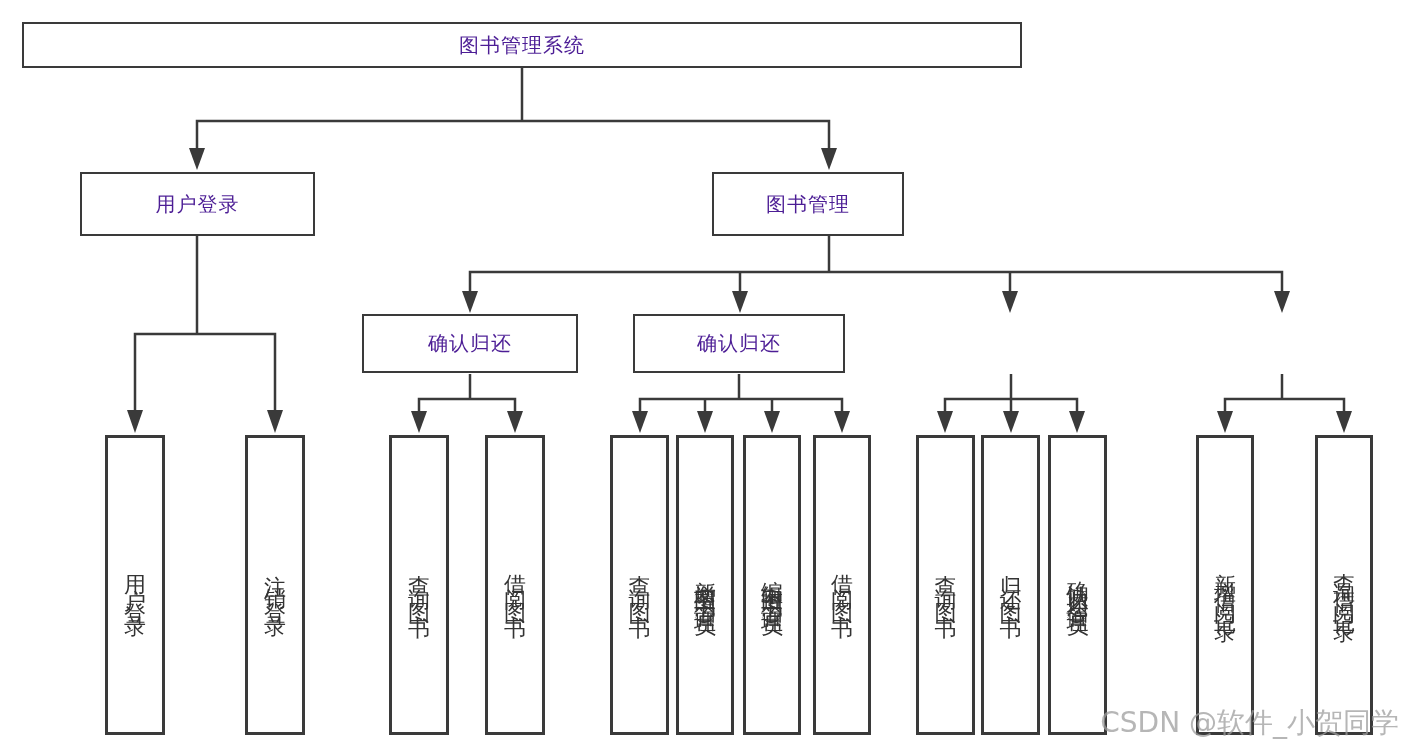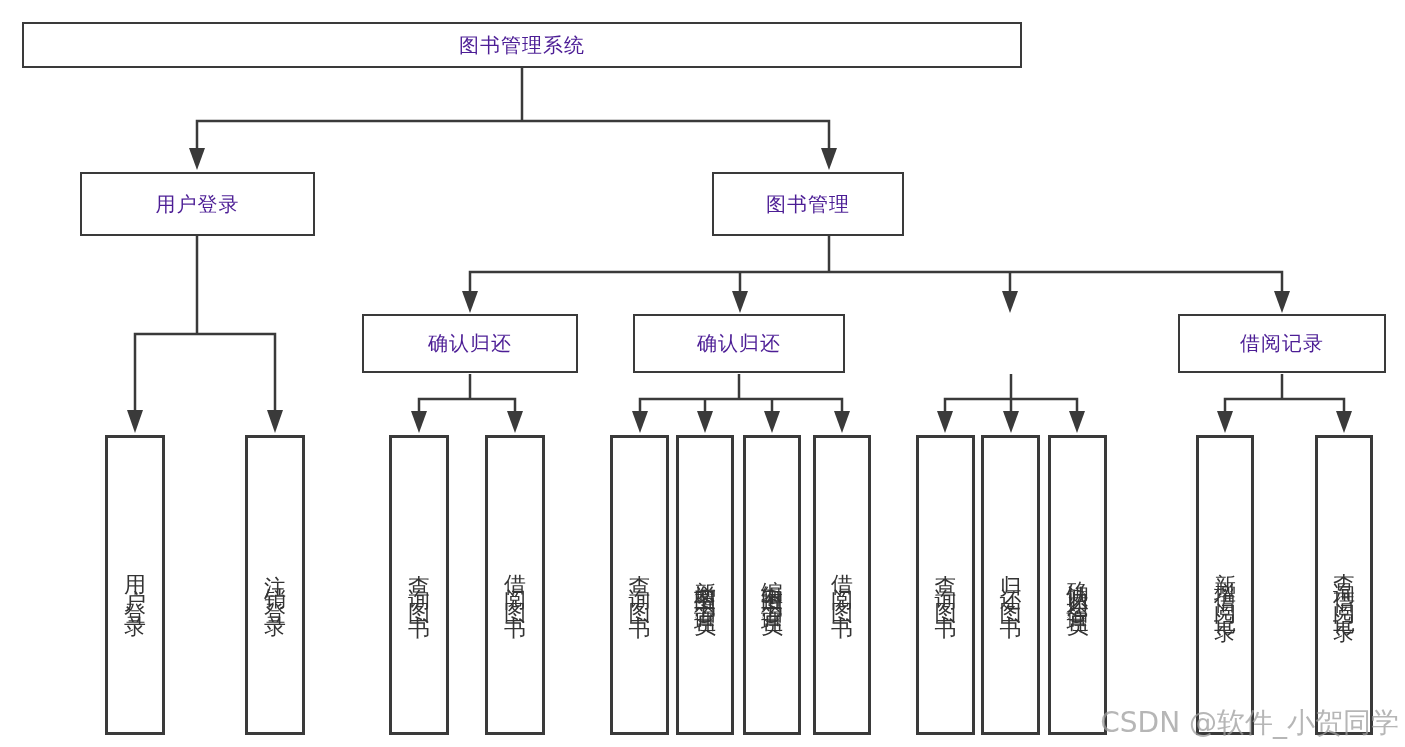--- a/index.html
+++ b/index.html
@@ -122,23 +122,20 @@
   <div class="box" style="left:712px; top:172px; width:192px; height:64px;">
     <span class="hlabel">图书管理</span>
   </div>
 
   <div class="box" style="left:362px; top:314px; width:216px; height:59px;">
     <span class="hlabel">确认归还</span>
   </div>
   <div class="box" style="left:633px; top:314px; width:212px; height:59px;">
     <span class="hlabel">确认归还</span>
   </div>
-  <div class="box" style="left:1178px; top:314px; width:208px; height:59px;">
-    <span class="hlabel">借阅记录</span>
-  </div>
 
   <div class="box leaf" style="left:105px; top:435px; width:60px; height:300px;">
     <span class="vtext sp4">用户登录</span>
   </div>
   <div class="box leaf" style="left:245px; top:435px; width:60px; height:300px;">
     <span class="vtext sp4">注销登录</span>
   </div>
 
   <div class="box leaf" style="left:389px; top:435px; width:60px; height:300px;">
     <span class="vtext sp4">查询图书</span>

